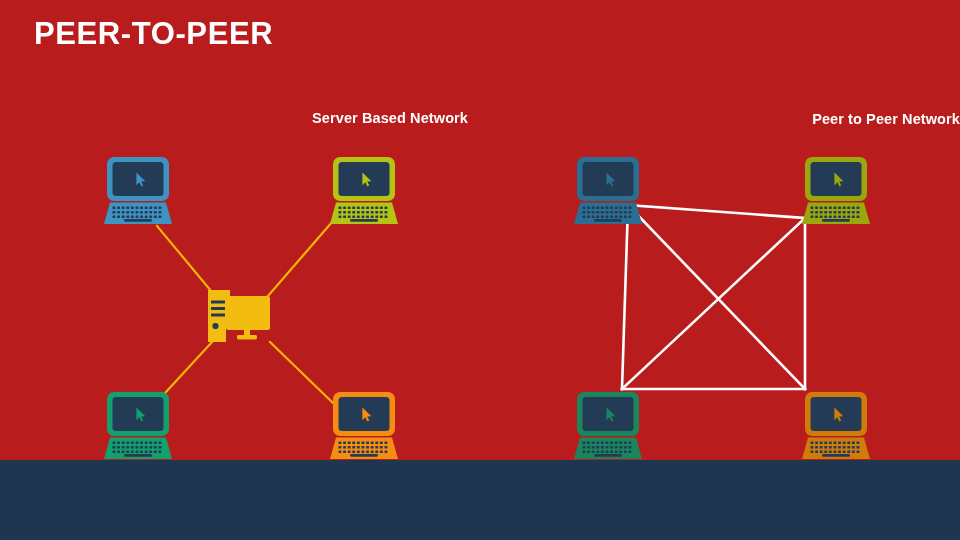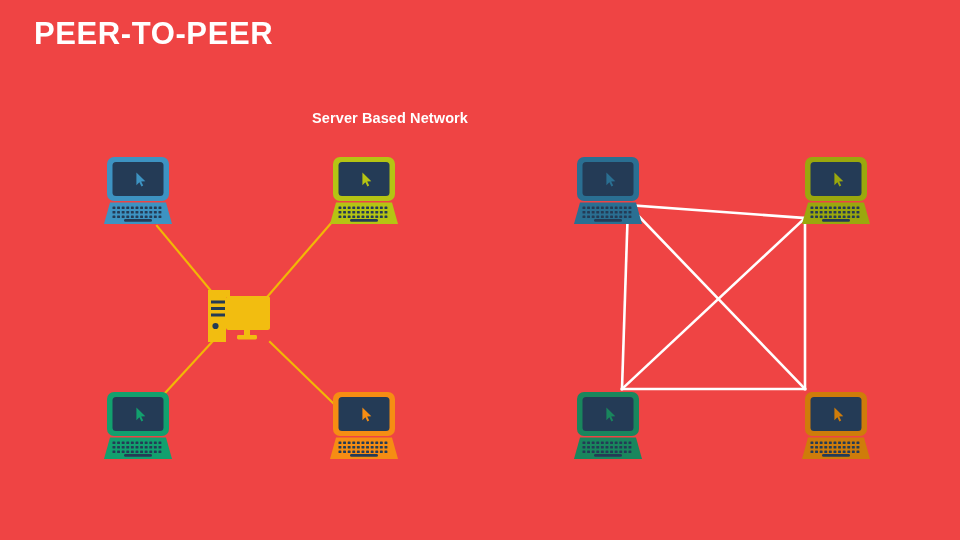--- a/index.html
+++ b/index.html
@@ -11,22 +11,22 @@
     width: 960px;
     height: 540px;
     overflow: hidden;
     font-family: "Liberation Sans", sans-serif;
     position: relative;
   }
   #slide {
     position: absolute;
     inset: 0;
     width: 960px;
-    height: 540px;
-    background: #ef4444;
+    height: 460px;
+    background: #b91c1c;
   }
   #slide-title {
     position: absolute;
     left: 34px;
     top: 17px;
     font-size: 31px;
     font-weight: bold;
     letter-spacing: 0.6px;
     color: #ffffff;
     line-height: 1.1;
@@ -60,20 +60,21 @@
 </style>
 </head>
 <body>
 
 <div id="slide">
 
   <div id="slide-title">PEER-TO-PEER</div>
 
   <div class="panel-title" id="panel-title-left">Server Based Network</div>
 
+  <div class="panel-title" id="panel-title-right">Peer to Peer Network</div>
 
   <svg class="edge-layer" id="edge-layer-left" viewBox="0 0 960 540">
       <line x1="212" y1="292" x2="157" y2="226" stroke="#f2b705" stroke-width="2.2" stroke-linecap="square"></line>
       <line x1="268" y1="296" x2="332" y2="222" stroke="#f2b705" stroke-width="2.2" stroke-linecap="square"></line>
       <line x1="212" y1="342" x2="155" y2="404" stroke="#f2b705" stroke-width="2.2" stroke-linecap="square"></line>
       <line x1="270" y1="342" x2="334" y2="404" stroke="#f2b705" stroke-width="2.2" stroke-linecap="square"></line>
     </svg>
   <svg class="edge-layer" id="edge-layer-right" viewBox="0 0 960 540">
       <line x1="628" y1="205" x2="805" y2="218" stroke="#ffffff" stroke-width="2.6" stroke-linecap="square"></line>
       <line x1="628" y1="205" x2="622" y2="389" stroke="#ffffff" stroke-width="2.6" stroke-linecap="square"></line>

